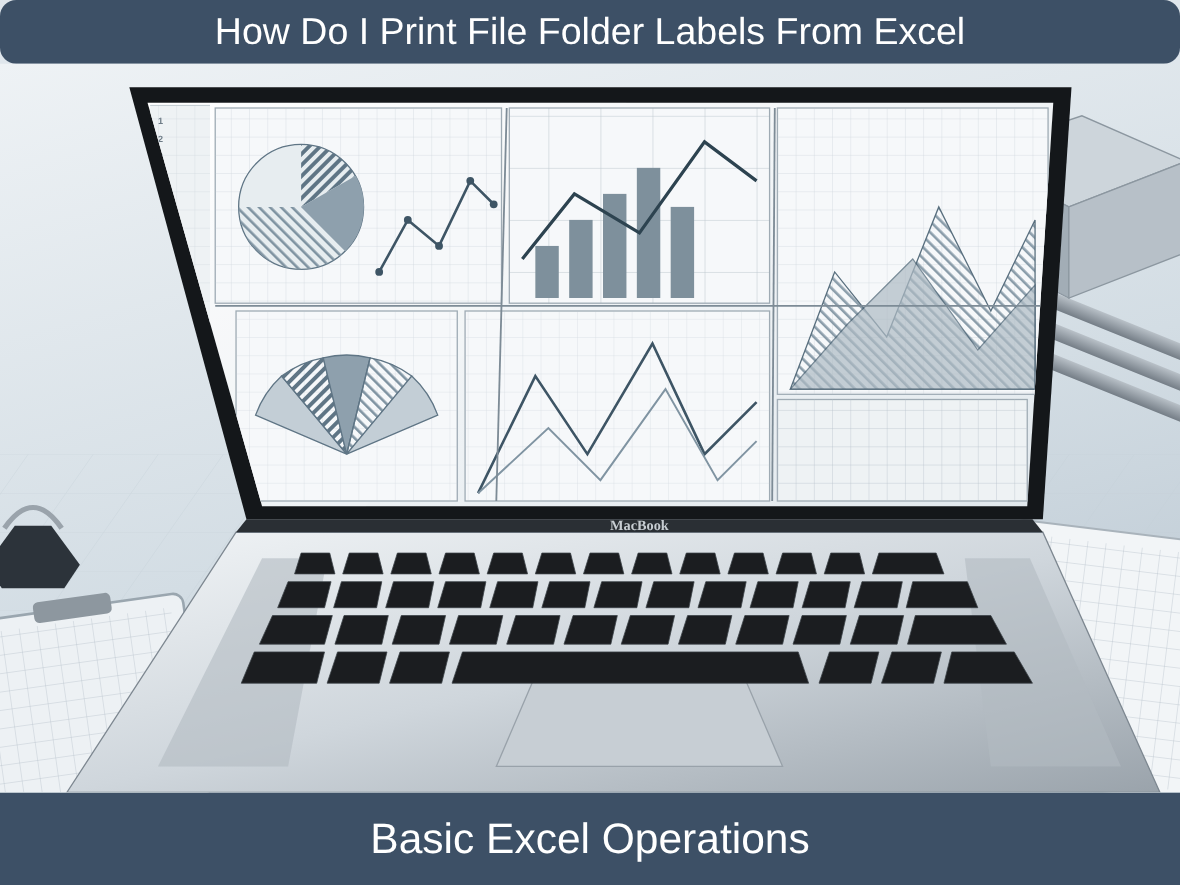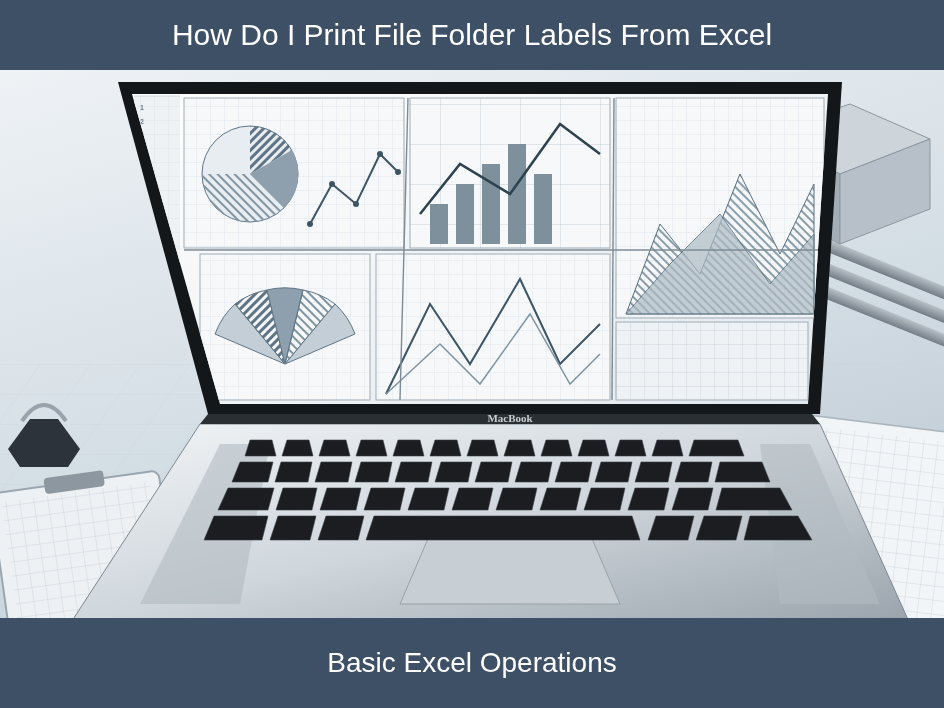--- a/index.html
+++ b/index.html
@@ -14,22 +14,22 @@
   }
   .bar {
     background: #3d5066;
     color: #ffffff;
     display: flex;
     align-items: center;
     justify-content: center;
     text-align: center;
     flex: 0 0 auto;
   }
-  .bar.top    { height: 70px; font-size: 30px; font-weight: 500; }
-  .bar.bottom { height: 90px; font-size: 28px; font-weight: 400; }
+  .bar.top    { height: 51px; font-size: 30px; font-weight: 500; border-radius: 13px; }
+  .bar.bottom { height: 74px; font-size: 34px; font-weight: 400; }
   .hero {
     flex: 1 1 auto;
     position: relative;
     overflow: hidden;
     background: linear-gradient(165deg,#eef2f5 0%,#d3dde4 55%,#b7c4cf 100%);
     font-weight: bold;
   }
   .hero svg { width: 100%; height: 100%; display: block; }
 </style>
 </head>

